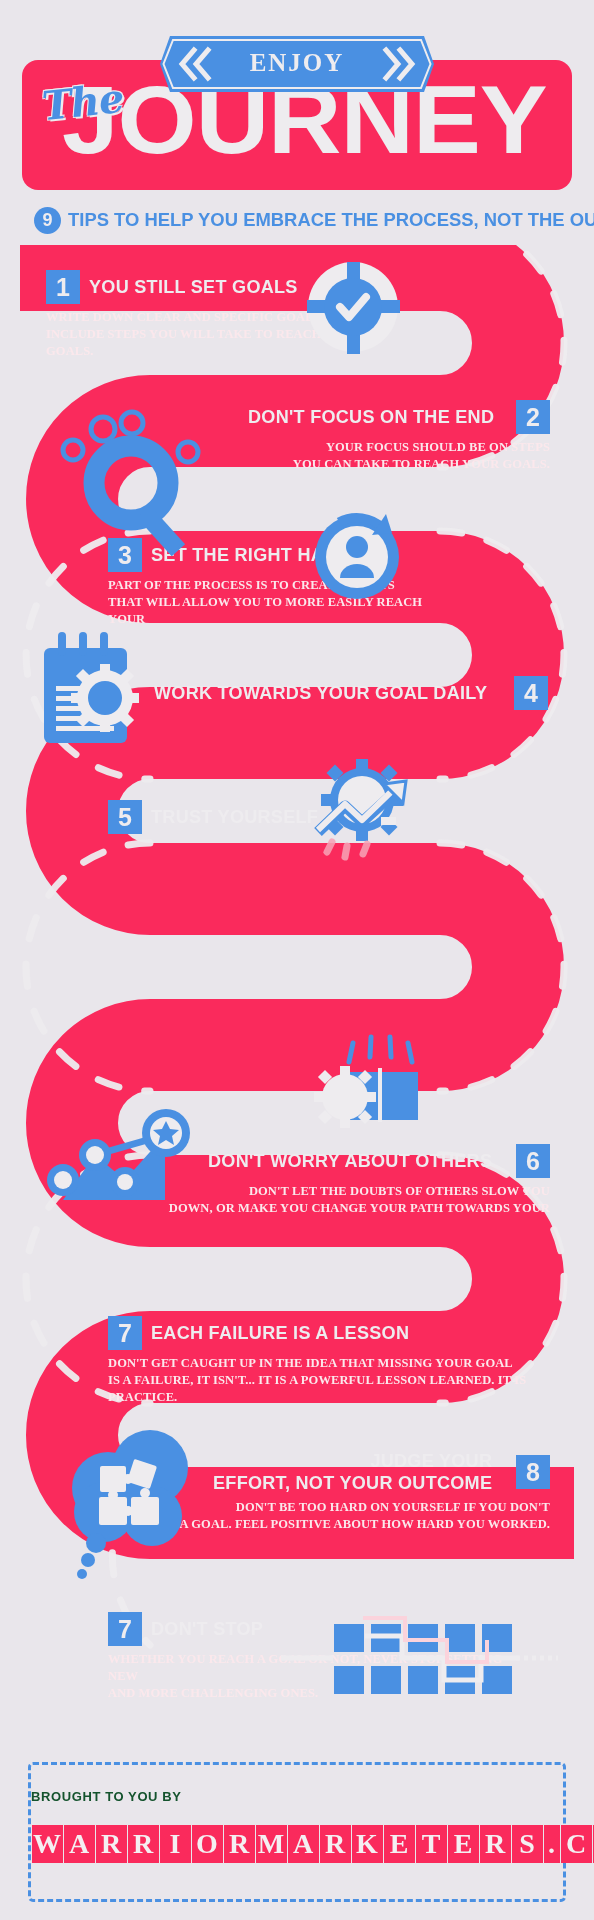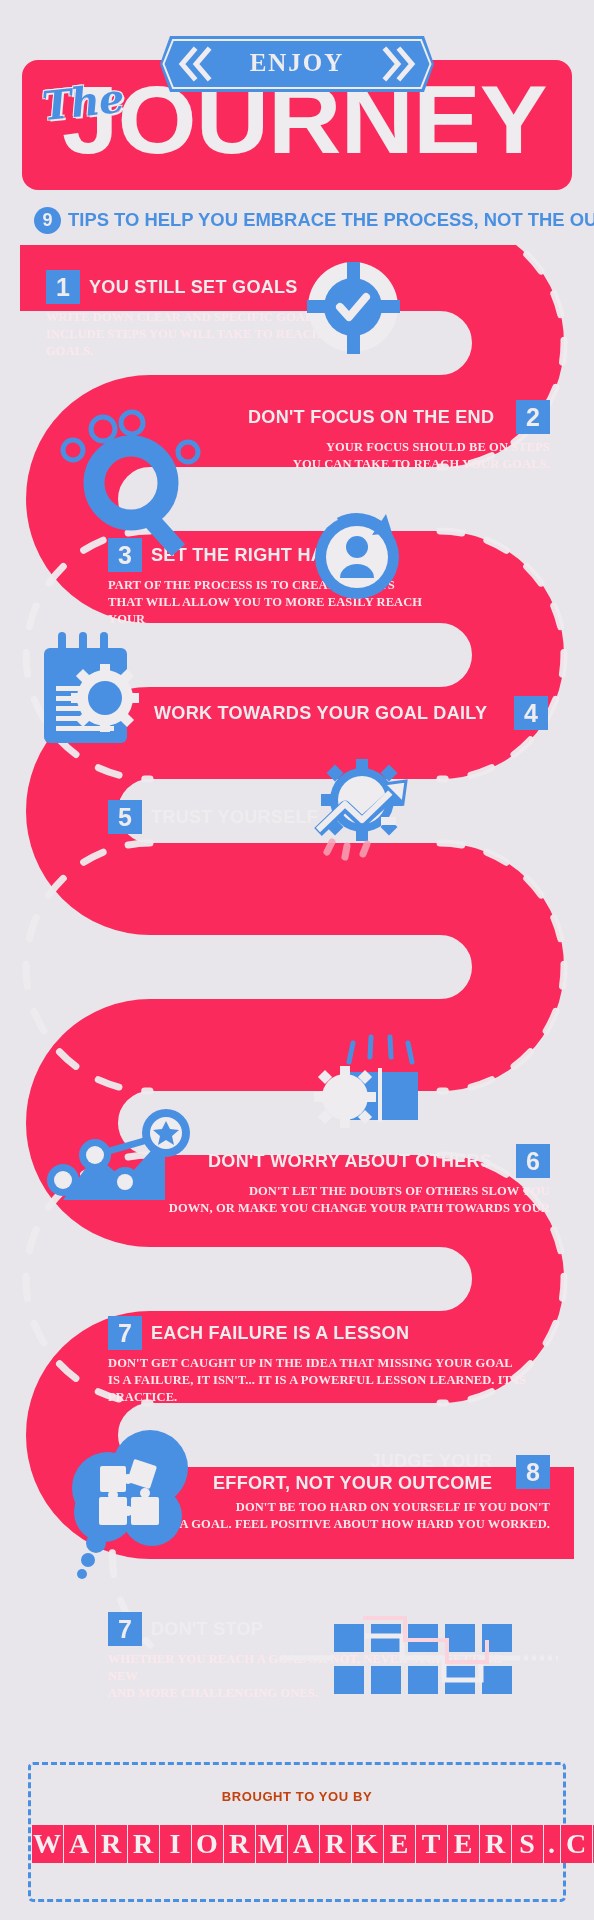--- a/index.html
+++ b/index.html
@@ -97,23 +97,22 @@
   .body.r { text-align: right; }
 
   
   .footer {
     position: absolute; left: 28px; top: 1762px;
     width: 538px; height: 140px;
     border: 3px dashed #4a90e2; border-radius: 5px;
   }
   .footer-lead {
     position: absolute; left: 0; top: 24px; width: 100%;
-    text-align: center;
     font-family: "Liberation Sans Narrow","Liberation Sans",sans-serif;
-    font-weight: 700; font-size: 13px; color: #c2410c; letter-spacing: 0.6px;
+    font-weight: 700; font-size: 13px; color: #14532d; letter-spacing: 0.6px;
   }
   .brand {
     position: absolute; left: 0; top: 60px; width: 100%;
     text-align: center; white-space: nowrap;
   }
   .brand span {
     display: inline-block; background: #fa2a5c; color: #f4eff2;
     font-family: "Liberation Serif", serif; font-weight: 700;
     font-size: 28px; line-height: 38px;
     width: 31px; height: 38px; text-align: center;
@@ -368,21 +367,21 @@
 
   <div class="step" style="left:108px; top:538px; width:350px;">
     <div class="step-head">
       <div class="num">3</div>
       <div class="title">SET THE RIGHT HABITS</div>
     </div>
     <div class="body l" style="white-space:pre-line">PART OF THE PROCESS IS TO CREATE HABITS
 THAT WILL ALLOW YOU TO MORE EASILY REACH YOUR</div>
   </div>
 
-  <div class="step" style="left:118px; top:696px; width:430px;">
+  <div class="step" style="left:118px; top:676px; width:430px;">
     <div class="step-head right">
       <div class="title">WORK TOWARDS YOUR GOAL DAILY</div>
       <div class="num">4</div>
     </div>
   </div>
 
   <div class="step" style="left:108px; top:800px; width:380px;">
     <div class="step-head">
       <div class="num">5</div>
       <div class="title">TRUST YOURSELF</div>

